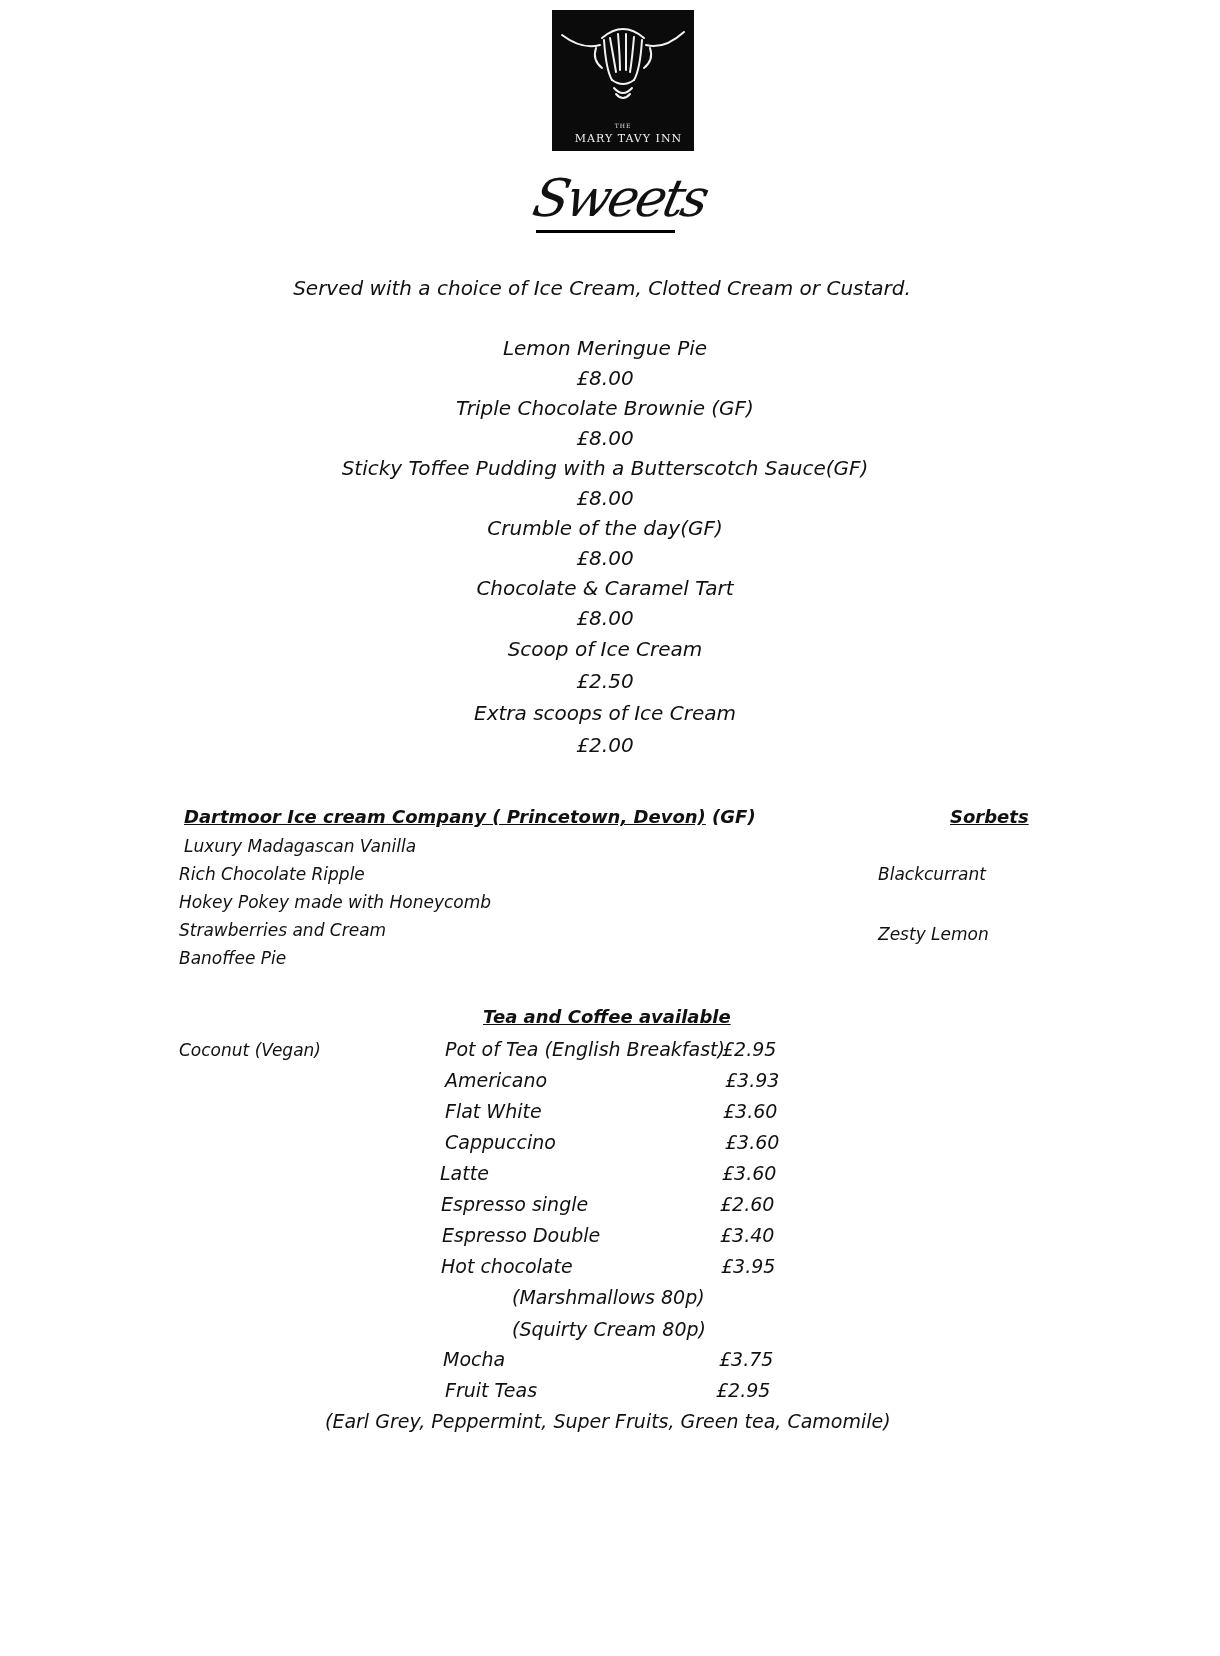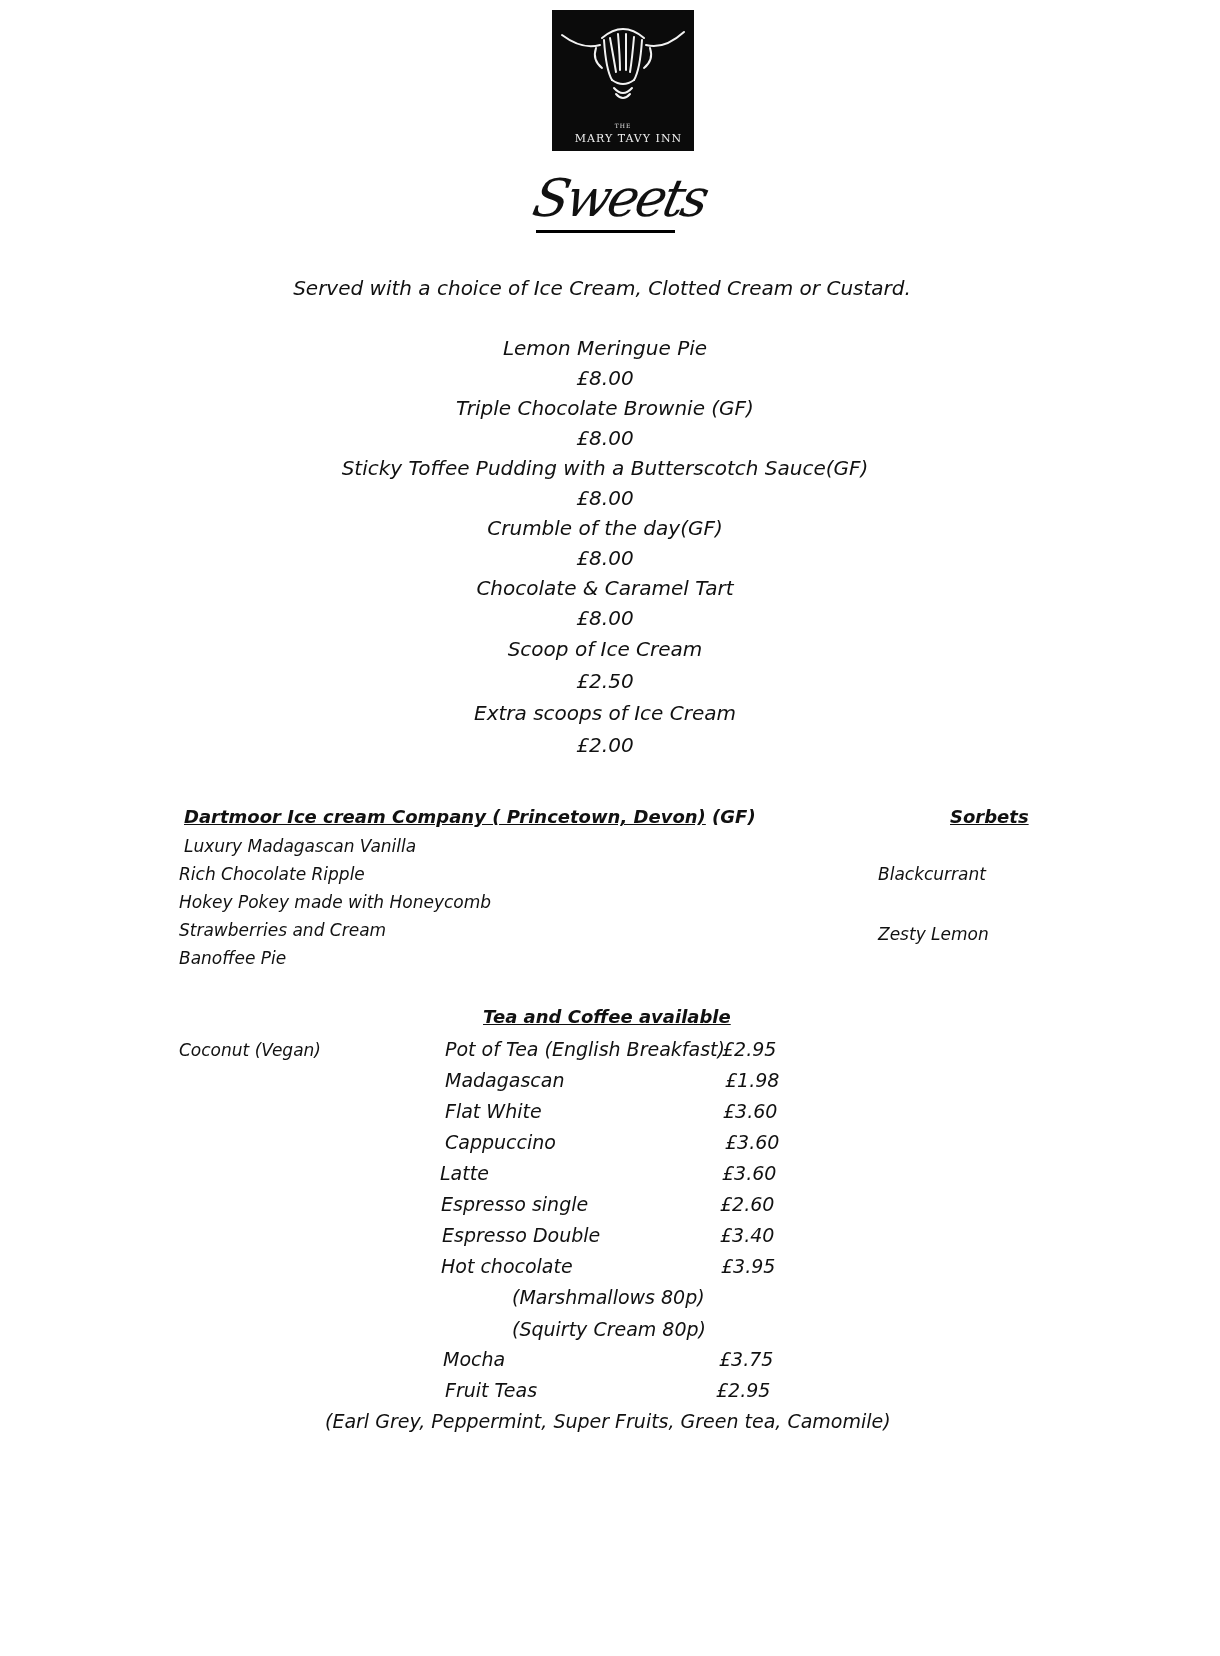--- a/index.html
+++ b/index.html
@@ -79,22 +79,22 @@
 <div class="abs list" style="left:179px; top:1016px;margin-top:24px;">Coconut (Vegan)</div>
 
 <div class="abs head-u" style="left:950px; top:806px;">Sorbets</div>
 <div class="abs list" style="left:878px; top:880px;margin-top:44px;">Zesty Lemon</div>
 <div class="abs list" style="left:878px; top:864px;">Blackcurrant</div>
 
 <div class="abs head-u" style="left:483px; top:1006px;">Tea and Coffee available</div>
 
 <div class="abs tea" style="left:445px; top:1038px;">Pot of Tea (English Breakfast)</div>
 <div class="abs tea" style="left:722px; top:1038px;">£2.95</div>
-<div class="abs tea" style="left:445px; top:1069px;">Madagascan</div>
-<div class="abs tea" style="left:725px; top:1069px;">£1.98</div>
+<div class="abs tea" style="left:445px; top:1069px;">Americano</div>
+<div class="abs tea" style="left:725px; top:1069px;">£3.93</div>
 <div class="abs tea" style="left:445px; top:1100px;">Flat White</div>
 <div class="abs tea" style="left:723px; top:1100px;">£3.60</div>
 <div class="abs tea" style="left:445px; top:1131px;">Cappuccino</div>
 <div class="abs tea" style="left:725px; top:1131px;">£3.60</div>
 <div class="abs tea" style="left:440px; top:1162px;">Latte</div>
 <div class="abs tea" style="left:722px; top:1162px;">£3.60</div>
 <div class="abs tea" style="left:441px; top:1193px;">Espresso single</div>
 <div class="abs tea" style="left:720px; top:1193px;">£2.60</div>
 <div class="abs tea" style="left:442px; top:1224px;text-align:right;">Espresso Double</div>
 <div class="abs tea" style="left:720px; top:1224px;">£3.40</div>

